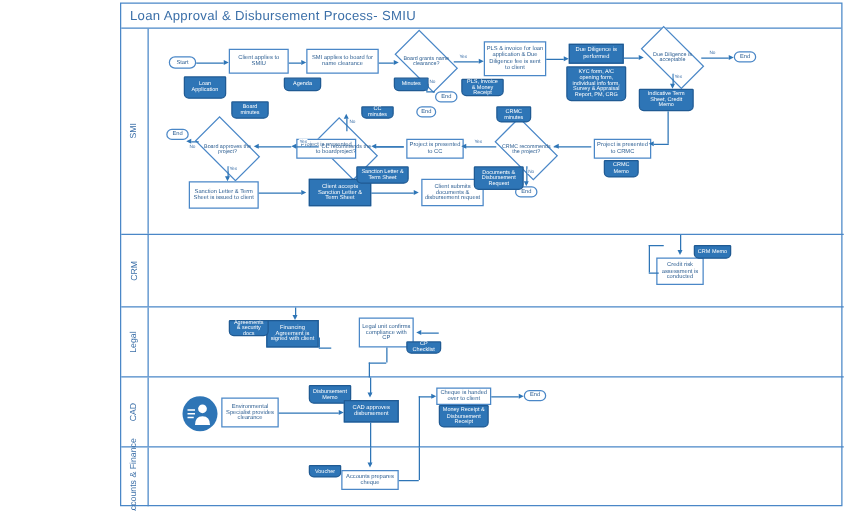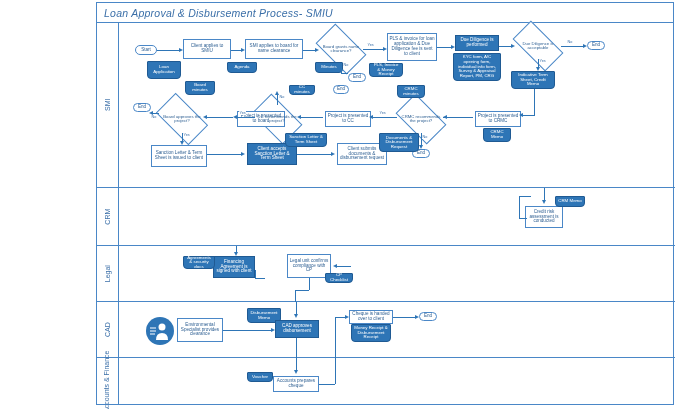--- a/index.html
+++ b/index.html
@@ -6,21 +6,21 @@
   body{width:680px;height:409px;overflow:hidden;font-family:"Liberation Sans",sans-serif;}
 
   #canvas{position:relative;width:680px;height:409px;background:#fff;}
 
   
   #frame{position:absolute;left:96px;top:2px;width:578px;height:403px;
          border:1px solid #4a87c7;background:#ffffff;box-sizing:border-box;}
 
   #title-bar{position:absolute;left:0;top:0;width:100%;height:20px;
              box-sizing:border-box;border-bottom:1px solid #4a87c7;
-             display:flex;align-items:center;padding-left:7px;font-style:italic;}
+             display:flex;align-items:center;padding-left:7px;}
   #title-text{font-size:10.5px;color:#3b6fa8;letter-spacing:.25px;white-space:nowrap;}
 
   
   .lane{position:absolute;left:0;width:578px;box-sizing:border-box;
         border-bottom:1px solid #4a87c7;}
   .lane.last{border-bottom:none;}
   .lane-hdr{position:absolute;left:0;top:0;width:22px;height:100%;
             box-sizing:border-box;border-right:1px solid #4a87c7;
             display:flex;align-items:center;justify-content:center;}
   .lane-hdr span{transform:rotate(-90deg);white-space:nowrap;font-size:7px;

